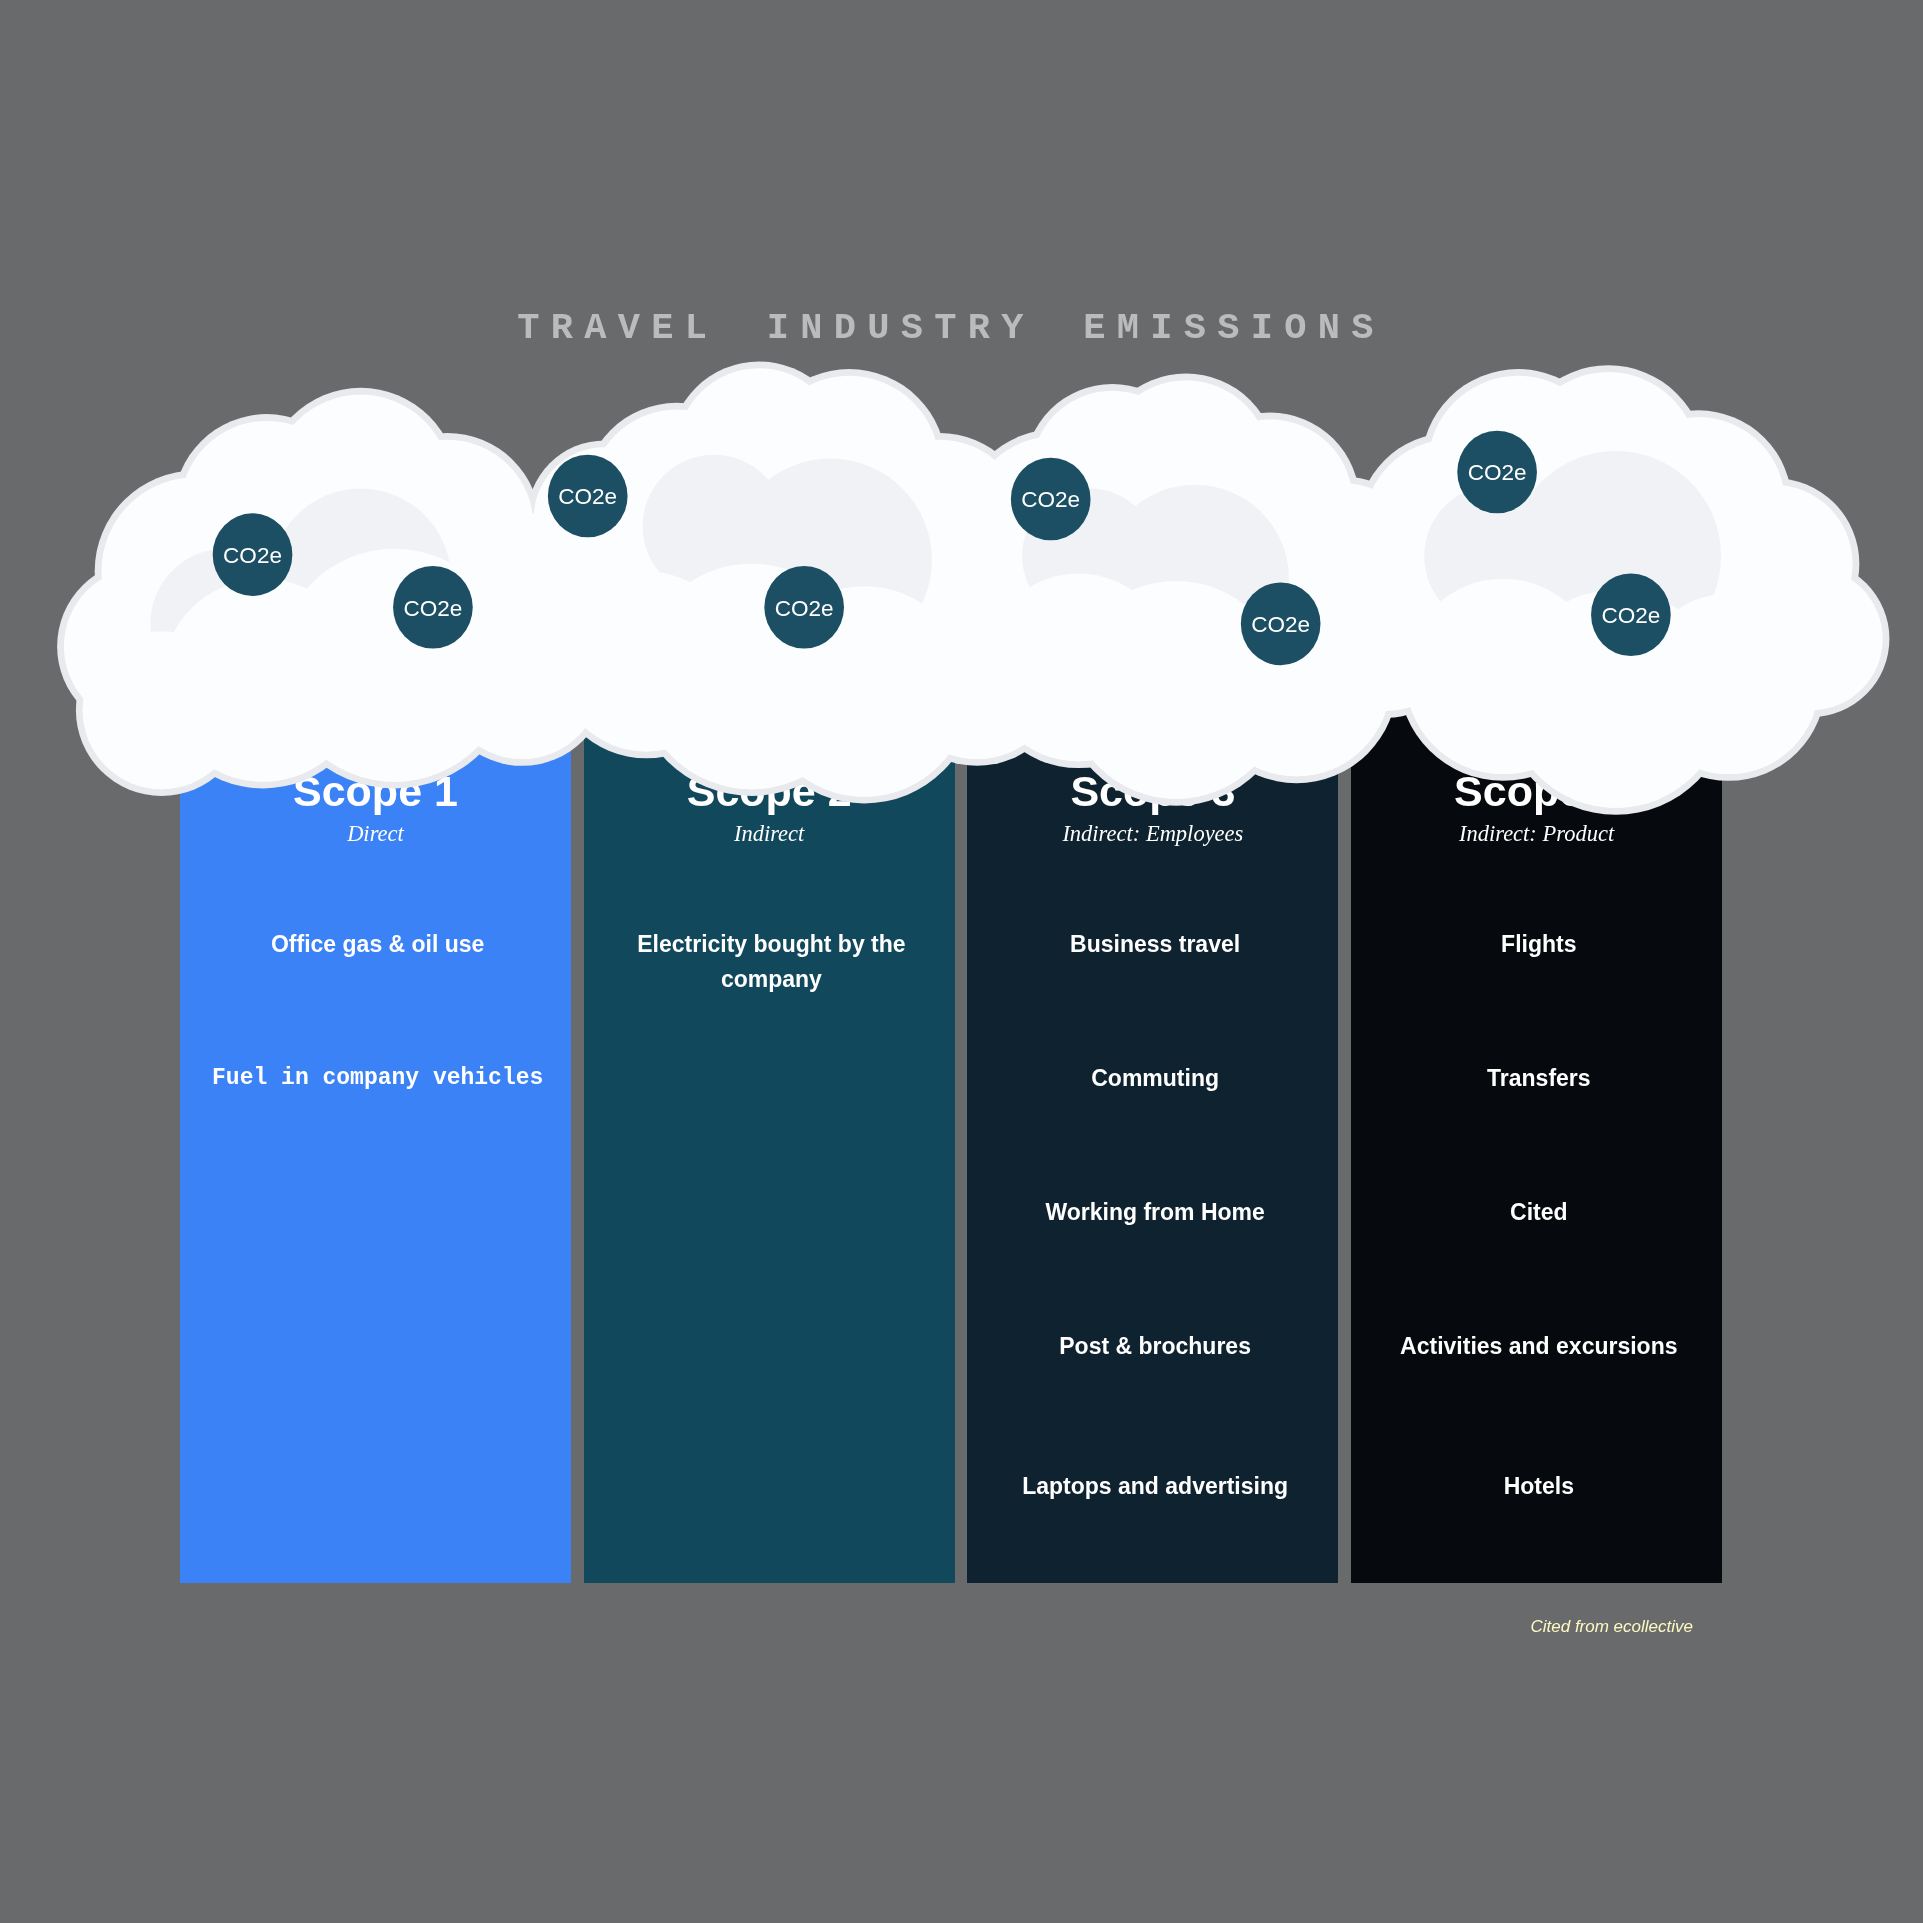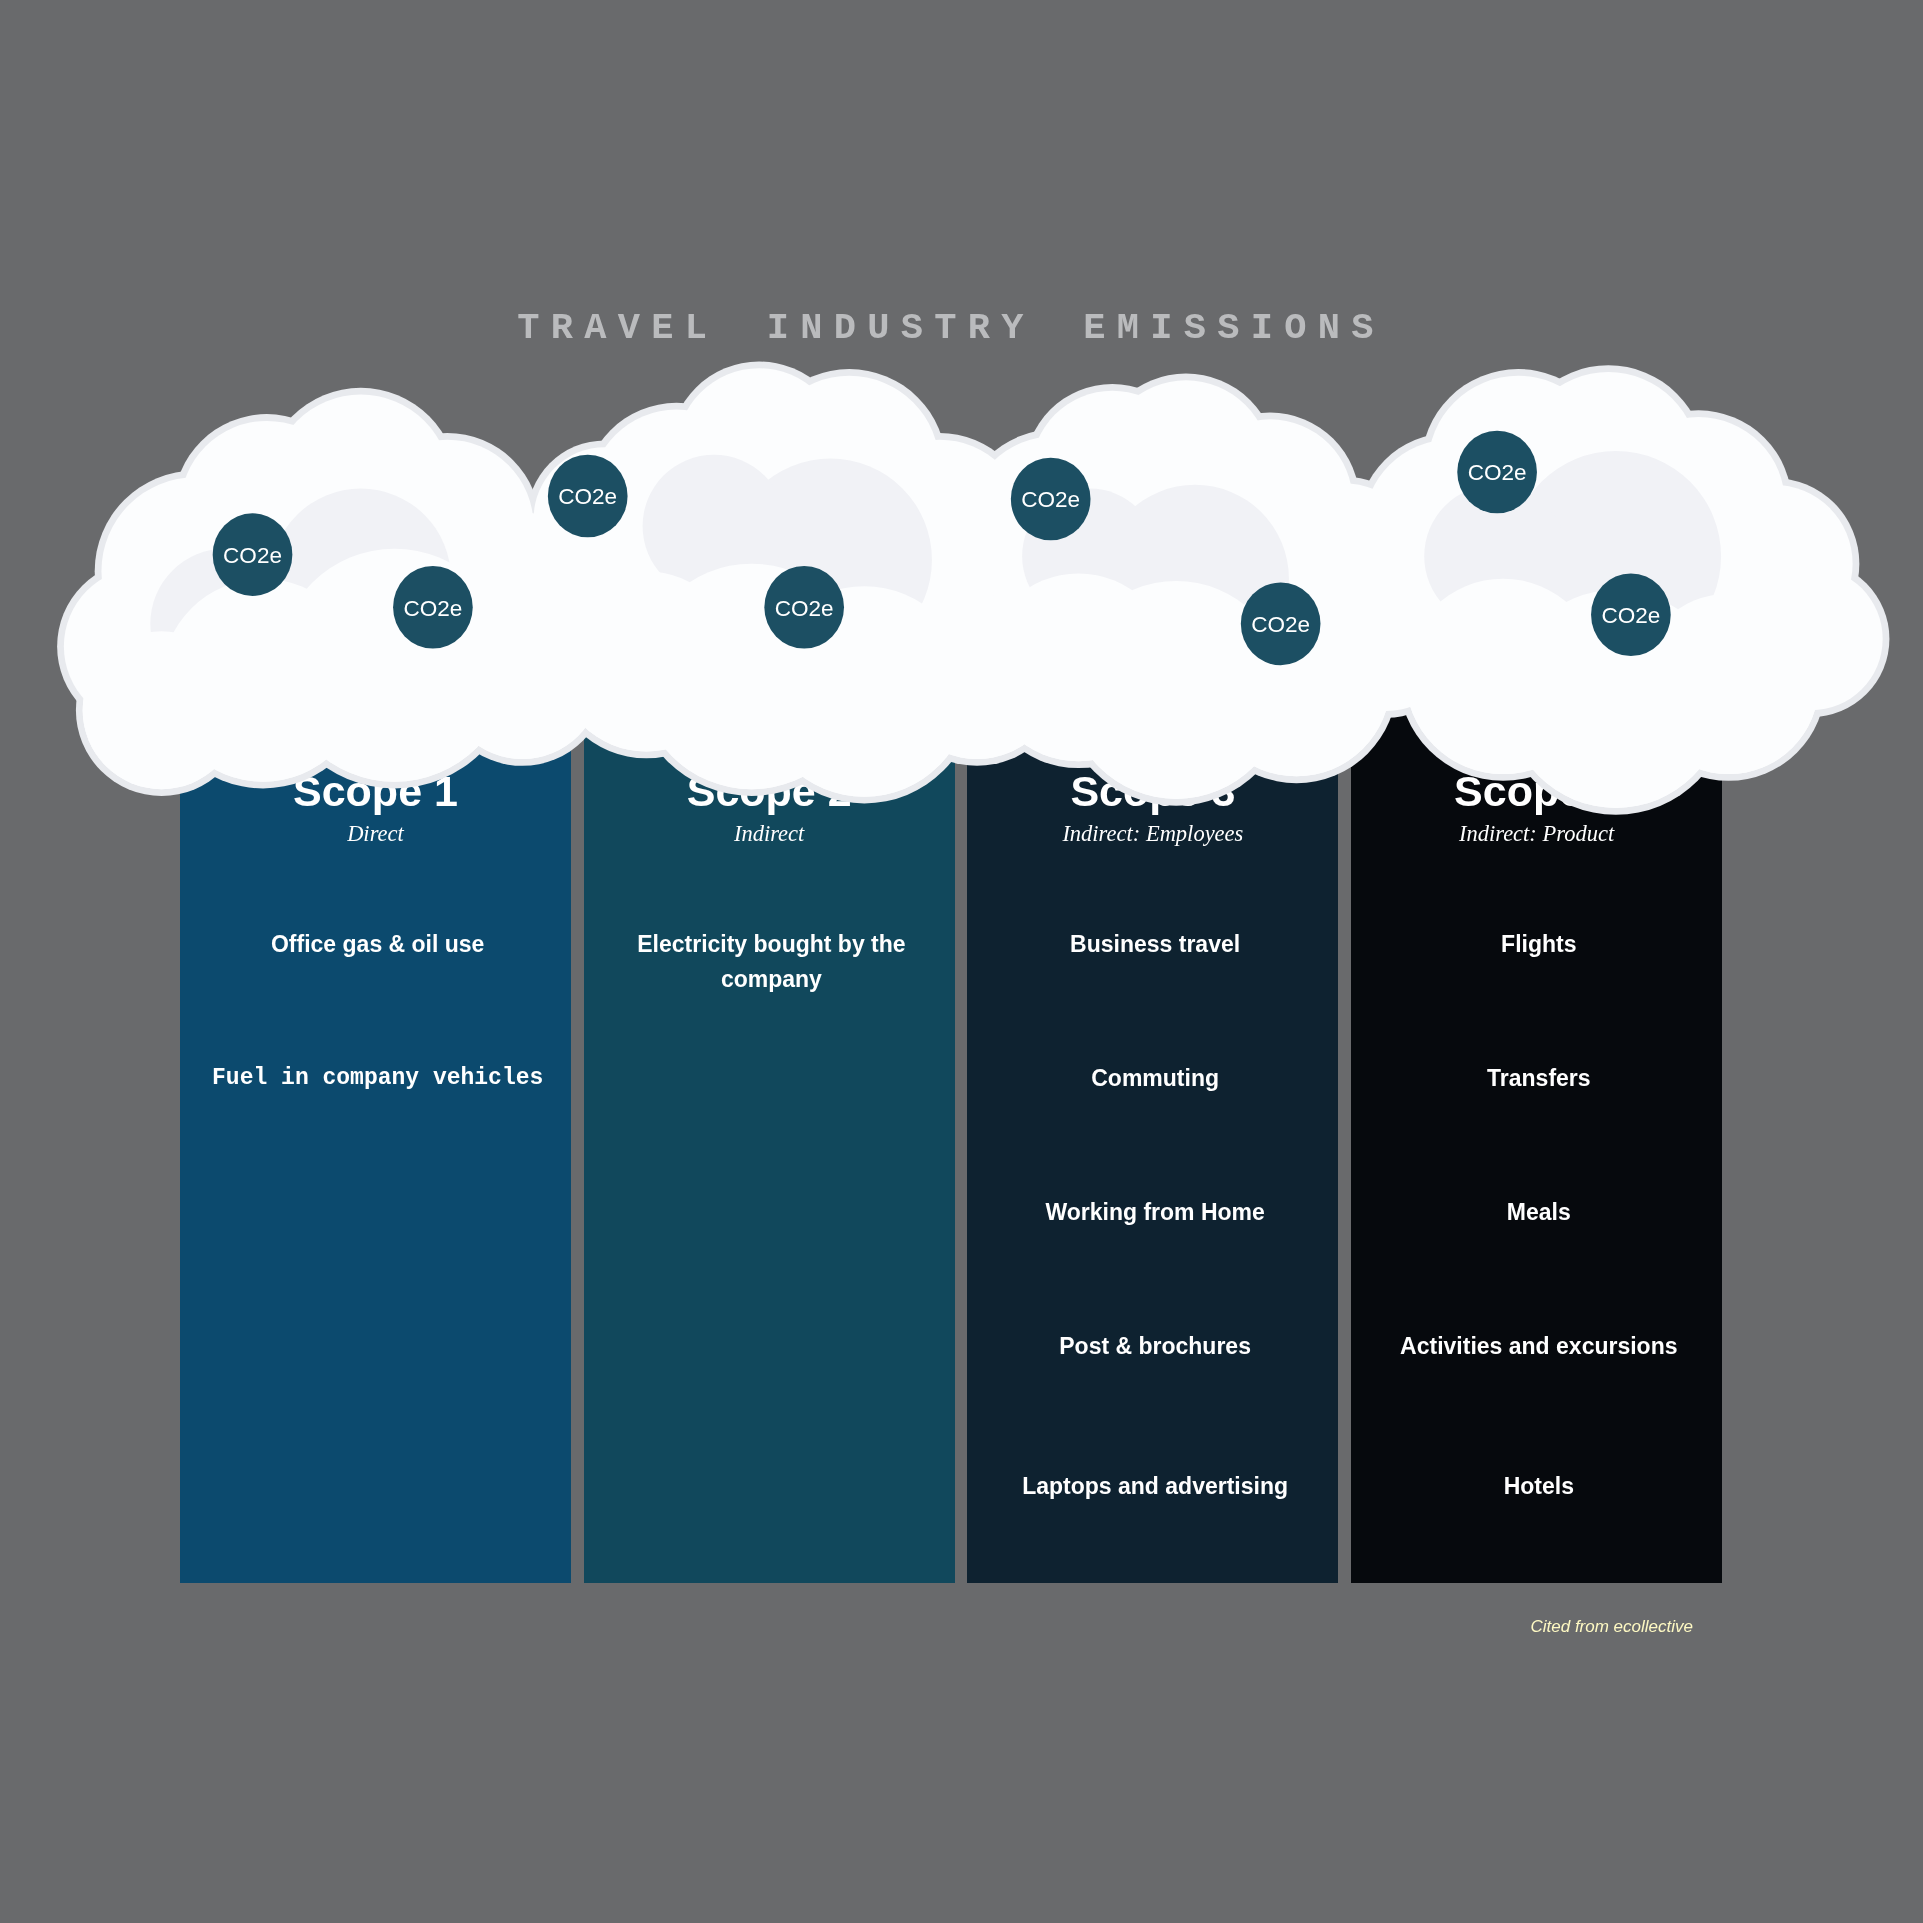--- a/index.html
+++ b/index.html
@@ -25,21 +25,21 @@
   .co2e-text{fill:#FFFFFF;font-family:"Liberation Sans",sans-serif;font-size:30px;}
 </style>
 </head>
 <body>
 
 <div class="canvas">
 
   <h1 class="title">TRAVEL INDUSTRY EMISSIONS</h1>
 
   <div class="columns" id="columns">
-      <section class="column" style="background: #0c4a6e; padding-left: 20px;">
+      <section class="column" style="background: #3b82f6; padding-left: 20px;">
     <h2 class="col-header">Scope 1</h2>
     <div class="col-subtitle">Direct</div>
   <div class="item" style="top: 228px;">Office gas &amp; oil use</div>
         <div class="item" style="top: 362px; font-family: Liberation Mono, monospace;">Fuel in company vehicles</div>
       </section>
       <section class="column" style="background: rgb(17, 72, 92);">
     <h2 class="col-header">Scope 2</h2>
     <div class="col-subtitle">Indirect</div>
   <div class="item" style="top: 228px;">Electricity bought by the company</div>
       </section>
@@ -50,21 +50,21 @@
         <div class="item" style="top: 362px;">Commuting</div>
         <div class="item" style="top: 496px;">Working from Home</div>
         <div class="item" style="top: 630px;">Post &amp; brochures</div>
         <div class="item" style="top: 770px;">Laptops and advertising</div>
       </section>
       <section class="column" style="background: rgb(6, 9, 13);">
     <h2 class="col-header">Scope 3</h2>
     <div class="col-subtitle">Indirect: Product</div>
   <div class="item" style="top: 228px;">Flights</div>
         <div class="item" style="top: 362px;">Transfers</div>
-        <div class="item" style="top: 496px;">Meals</div>
+        <div class="item" style="top: 496px;">Cited</div>
         <div class="item" style="top: 630px;">Activities and excursions</div>
         <div class="item" style="top: 770px;">Hotels</div>
       </section>
     </div>
 
   <svg class="clouds" viewBox="0 0 2560 2560" xmlns="http://www.w3.org/2000/svg">
 
     <g fill="#E8EAEE">
       <circle cx="190" cy="860" r="114"></circle>
         <circle cx="260" cy="760" r="134"></circle>

